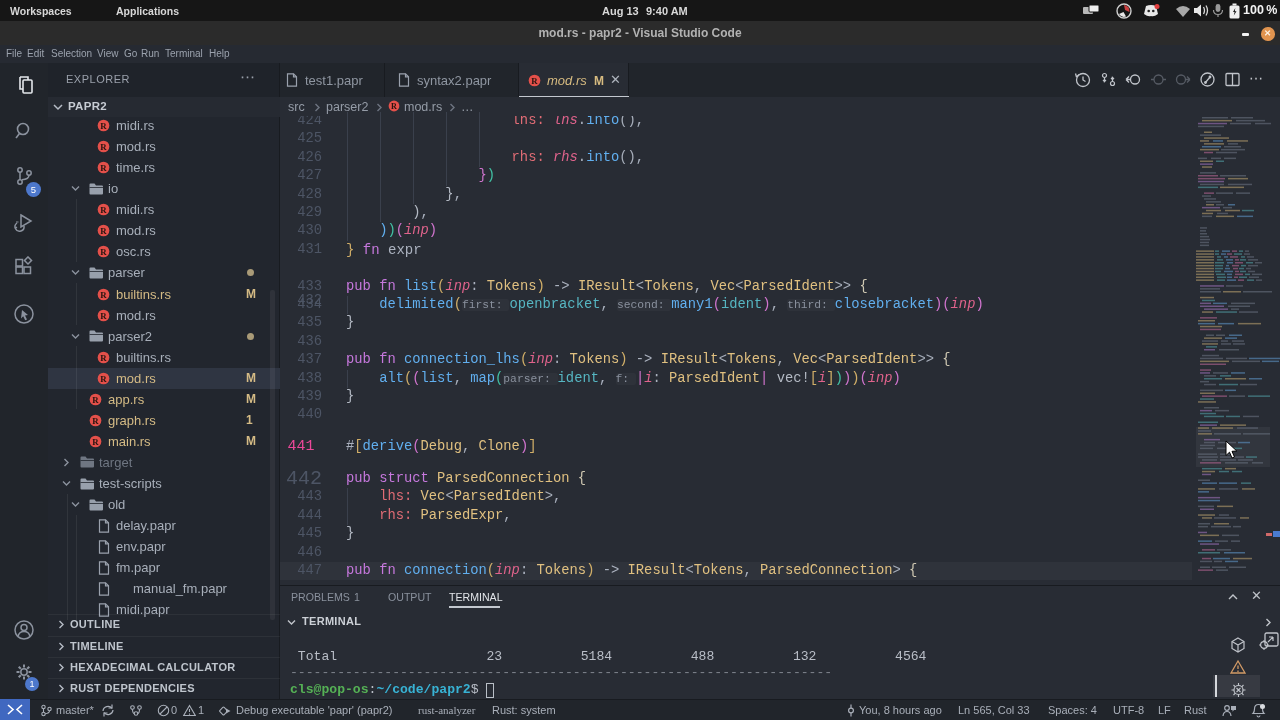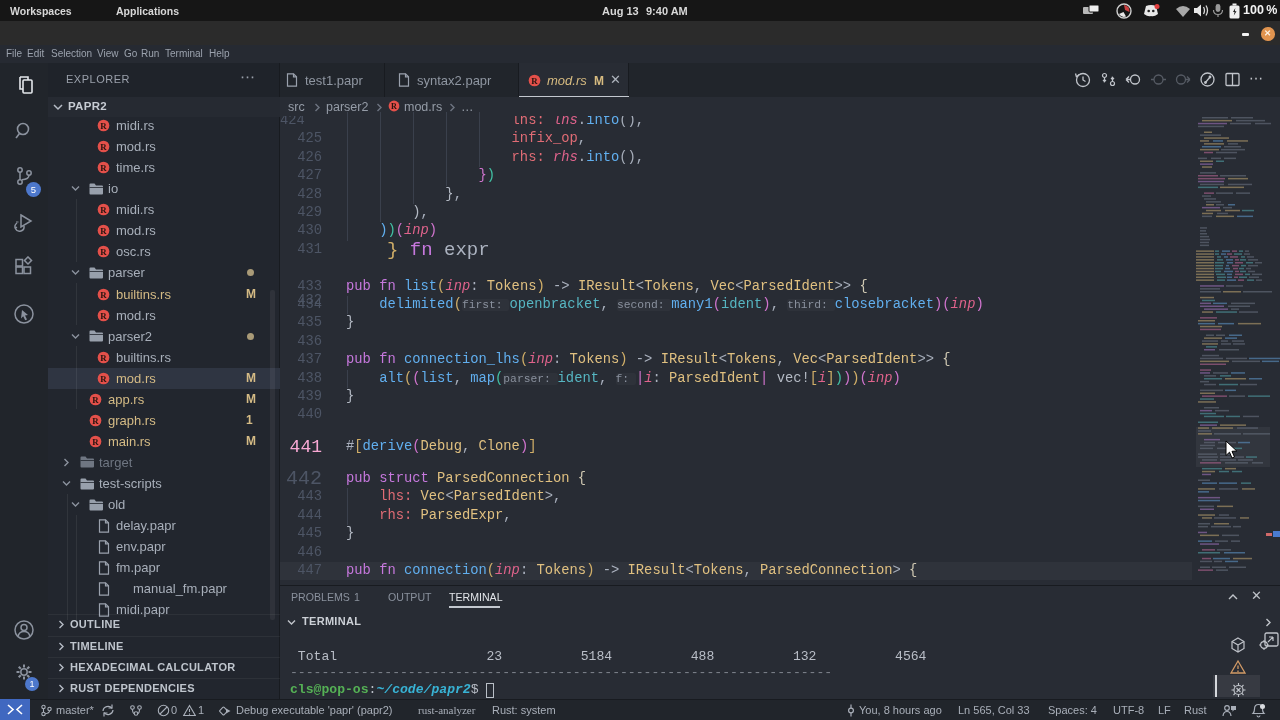--- a/index.html
+++ b/index.html
@@ -38,20 +38,21 @@
 <path d="M1.5 7 q0 4.5 4.5 4.5 q4.5 0 4.5-4.5 M6 11.5 v2.5" stroke="#999" stroke-width="1.2" fill="none"></path>
     </svg>
 <svg class="abs" style="left:1229px;top:3px" width="11" height="16" viewBox="0 0 11 16">
 <rect x="3.5" y="0.5" width="4" height="2" fill="#efefef"></rect>
       <rect x="0.5" y="2.5" width="10" height="13" rx="1.5" fill="#efefef"></rect>
 <path d="M6.3 5 L4 9 h1.6 L4.8 12.5 L7.5 8.2 H5.8 Z" fill="#161616"></path>
     </svg>
 <span class="abs" style="left:1243px;top:3px;font-size:12.5px;font-weight:bold;color:#f2f2f2;">100 %</span>
 </div>
 <div class="abs" style="left:0;top:21px;width:1280px;height:24px;background:#2b2b2b;">
+<span class="abs" style="left:0;right:0;text-align:center;top:5px;font-size:12px;font-weight:bold;color:#b2b2b2;">mod.rs - papr2 - Visual Studio Code</span>
 <div class="abs" style="left:1242px;top:12px;width:7px;height:2.5px;background:#f2f2f2;border-radius:1px;"></div>
 <div class="abs" style="left:1261px;top:6px;width:13.5px;height:13.5px;border-radius:50%;background:#e1944f;">
       <span style="position:absolute;left:3.1px;top:0.8px;font-size:8.5px;font-weight:bold;color:#fdf2e3;">✕</span>
     </div>
 </div>
 <div class="abs" style="left:0;top:45px;width:1280px;height:18px;background:#262a32;color:#9ba2ad;">
 <span class="abs" style="left:6px;top:3px;font-size:10px;">File</span>
 <span class="abs" style="left:27px;top:3px;font-size:10px;">Edit</span>
 <span class="abs" style="left:51px;top:3px;font-size:10px;">Selection</span>
 <span class="abs" style="left:97px;top:3px;font-size:10px;">View</span>
@@ -361,52 +362,51 @@
 <div class="abs" style="left:280px;top:562.0px;width:912px;height:18.4px;background:rgba(255,255,255,0.035);"></div>
 <div class="abs" style="left:346.5px;top:112px;width:1px;height:129px;background:#3a404c;"></div>
 <div class="abs" style="left:379.6px;top:112px;width:1px;height:110px;background:#3a404c;"></div>
 <div class="abs" style="left:412.7px;top:112px;width:1px;height:92px;background:#3a404c;"></div>
 <div class="abs" style="left:445.7px;top:112px;width:1px;height:74px;background:#3a404c;"></div>
 <div class="abs" style="left:478.8px;top:112px;width:1px;height:55px;background:#3a404c;"></div>
 <div class="abs" style="left:346.5px;top:296.0px;width:1px;height:18.4px;background:#3a404c;"></div>
 <div class="abs" style="left:346.5px;top:369.6px;width:1px;height:18.4px;background:#3a404c;"></div>
 <div class="abs" style="left:346.5px;top:488.4px;width:1px;height:37px;background:#3a404c;"></div>
 <div class="abs" style="left:280px;top:116px;width:912px;height:469px;overflow:hidden;">
-<pre class="abs" style="left:0px;top:-4.0px;width:42px;text-align:left;font-size:13.8px;line-height:18.4px;color:#4d5565;">424</pre>
+<pre class="abs" style="left:0px;top:-4.0px;width:42px;text-align:right;font-size:13.8px;line-height:18.4px;color:#4d5565;">424</pre>
 <pre class="abs" style="left:66px;top:-4.0px;font-size:13.8px;line-height:18.4px;color:#abb2bf;">&nbsp;&nbsp;&nbsp;&nbsp;&nbsp;&nbsp;&nbsp;&nbsp;&nbsp;&nbsp;&nbsp;&nbsp;&nbsp;&nbsp;&nbsp;&nbsp;&nbsp;&nbsp;&nbsp;&nbsp;<span class="" style="color:#e06c75;">lhs:</span><span class="" style="color:#abb2bf;"> </span><span class="" style="color:#e0638c;font-style:italic;">lhs</span><span class="" style="color:#abb2bf;">.</span><span class="" style="color:#61afef;">into</span><span class="" style="color:#a6adb9;">()</span><span class="" style="color:#abb2bf;">,</span></pre>
 <pre class="abs" style="left:0px;top:14.4px;width:42px;text-align:right;font-size:13.8px;line-height:18.4px;color:#4d5565;">425</pre>
-<pre class="abs" style="left:66px;top:14.4px;font-size:13.8px;line-height:18.4px;color:#abb2bf;">&nbsp;&nbsp;&nbsp;&nbsp;&nbsp;&nbsp;&nbsp;&nbsp;&nbsp;&nbsp;&nbsp;&nbsp;&nbsp;&nbsp;&nbsp;&nbsp;&nbsp;&nbsp;&nbsp;&nbsp;<span class="" style="color:#e06c75;">infix_op</span><span class="" style="color:#abb2bf;">,</span></pre>
 <pre class="abs" style="left:0px;top:32.8px;width:42px;text-align:right;font-size:13.8px;line-height:18.4px;color:#4d5565;">426</pre>
 <pre class="abs" style="left:66px;top:32.8px;font-size:13.8px;line-height:18.4px;color:#abb2bf;">&nbsp;&nbsp;&nbsp;&nbsp;&nbsp;&nbsp;&nbsp;&nbsp;&nbsp;&nbsp;&nbsp;&nbsp;&nbsp;&nbsp;&nbsp;&nbsp;&nbsp;&nbsp;&nbsp;&nbsp;<span class="" style="color:#e06c75;">rhs:</span><span class="" style="color:#abb2bf;"> </span><span class="" style="color:#e0638c;font-style:italic;">rhs</span><span class="" style="color:#abb2bf;">.</span><span class="" style="color:#61afef;">into</span><span class="" style="color:#a6adb9;">()</span><span class="" style="color:#abb2bf;">,</span></pre>
 <pre class="abs" style="left:0px;top:51.2px;width:42px;text-align:right;font-size:13.8px;line-height:18.4px;color:#4d5565;">427</pre>
 <pre class="abs" style="left:66px;top:51.2px;font-size:13.8px;line-height:18.4px;color:#abb2bf;">&nbsp;&nbsp;&nbsp;&nbsp;&nbsp;&nbsp;&nbsp;&nbsp;&nbsp;&nbsp;&nbsp;&nbsp;&nbsp;&nbsp;&nbsp;&nbsp;<span class="" style="color:#d074ce;">}</span><span class="" style="color:#41c0a3;">)</span></pre>
 <pre class="abs" style="left:0px;top:69.6px;width:42px;text-align:right;font-size:13.8px;line-height:18.4px;color:#4d5565;">428</pre>
 <pre class="abs" style="left:66px;top:69.6px;font-size:13.8px;line-height:18.4px;color:#abb2bf;">&nbsp;&nbsp;&nbsp;&nbsp;&nbsp;&nbsp;&nbsp;&nbsp;&nbsp;&nbsp;&nbsp;&nbsp;<span class="" style="color:#b4bac4;">}</span><span class="" style="color:#abb2bf;">,</span></pre>
 <pre class="abs" style="left:0px;top:88.0px;width:42px;text-align:right;font-size:13.8px;line-height:18.4px;color:#4d5565;">429</pre>
 <pre class="abs" style="left:66px;top:88.0px;font-size:13.8px;line-height:18.4px;color:#abb2bf;">&nbsp;&nbsp;&nbsp;&nbsp;&nbsp;&nbsp;&nbsp;&nbsp;<span class="" style="color:#b4bac4;">)</span><span class="" style="color:#abb2bf;">,</span></pre>
 <pre class="abs" style="left:0px;top:106.4px;width:42px;text-align:right;font-size:13.8px;line-height:18.4px;color:#4d5565;">430</pre>
 <pre class="abs" style="left:66px;top:106.4px;font-size:13.8px;line-height:18.4px;color:#abb2bf;">&nbsp;&nbsp;&nbsp;&nbsp;<span class="" style="color:#61afef;">)</span><span class="" style="color:#41c0a3;">)</span><span class="" style="color:#d074ce;">(</span><span class="" style="color:#e0638c;font-style:italic;">inp</span><span class="" style="color:#d074ce;">)</span></pre>
 <pre class="abs" style="left:0px;top:124.8px;width:42px;text-align:right;font-size:13.8px;line-height:18.4px;color:#4d5565;">431</pre>
-<pre class="abs" style="left:66px;top:124.8px;font-size:19px;line-height:18.4px;color:#abb2bf;margin-left:41px;"><span class="" style="color:#d0ae68;">}</span><span class="" style="color:#abb2bf;"> </span><span class="" style="color:#c678dd;">fn</span><span class="" style="color:#abb2bf;"> expr</span></pre>
+<pre class="abs" style="left:66px;top:124.8px;font-size:14px;line-height:18.4px;color:#abb2bf;"><span class="" style="color:#d0ae68;">}</span><span class="" style="color:#abb2bf;"> </span><span class="" style="color:#c678dd;">fn</span><span class="" style="color:#abb2bf;"> expr</span></pre>
 <pre class="abs" style="left:0px;top:143.2px;width:42px;text-align:right;font-size:13.8px;line-height:18.4px;color:#4d5565;margin-top:33px;">432</pre>
 <pre class="abs" style="left:0px;top:161.6px;width:42px;text-align:right;font-size:13.8px;line-height:18.4px;color:#4d5565;">433</pre>
 <pre class="abs" style="left:66px;top:161.6px;font-size:13.8px;line-height:18.4px;color:#abb2bf;"><span class="" style="color:#c678dd;">pub</span><span class="" style="color:#abb2bf;"> </span><span class="" style="color:#c678dd;">fn</span><span class="" style="color:#abb2bf;"> </span><span class="" style="color:#61afef;">list</span><span class="" style="color:#d0ae68;">(</span><span class="" style="color:#e0638c;font-style:italic;">inp</span><span class="" style="color:#abb2bf;">:</span><span class="" style="color:#abb2bf;"> </span><span class="" style="color:#e0c080;">Tokens</span><span class="" style="color:#d0ae68;">)</span><span class="" style="color:#abb2bf;"> -&gt;</span><span class="" style="color:#abb2bf;"> </span><span class="" style="color:#e0c080;">IResult</span><span class="" style="color:#a6adb9;">&lt;</span><span class="" style="color:#e0c080;">Tokens</span><span class="" style="color:#abb2bf;">,</span><span class="" style="color:#abb2bf;"> </span><span class="" style="color:#e0c080;">Vec</span><span class="" style="color:#a6adb9;">&lt;</span><span class="" style="color:#e0c080;">ParsedIdent</span><span class="" style="color:#a6adb9;">&gt;&gt;</span><span class="" style="color:#abb2bf;"> </span><span class="" style="color:#cfc8b2;">{</span></pre>
 <pre class="abs" style="left:0px;top:180.0px;width:42px;text-align:right;font-size:13.8px;line-height:18.4px;color:#4d5565;">434</pre>
 <pre class="abs" style="left:66px;top:180.0px;font-size:13.8px;line-height:18.4px;color:#abb2bf;">&nbsp;&nbsp;&nbsp;&nbsp;<span class="" style="color:#61afef;">delimited</span><span class="" style="color:#d0ae68;">(</span><span class="hint" style="color:#8a919e;">first:&nbsp;</span><span class="" style="color:#56b6c2;">openbracket</span><span class="" style="color:#abb2bf;">,</span><span class="" style="color:#abb2bf;"> </span><span class="hint" style="color:#8a919e;">second:&nbsp;</span><span class="" style="color:#61afef;">many1</span><span class="" style="color:#d074ce;">(</span><span class="" style="color:#56b6c2;">ident</span><span class="" style="color:#d074ce;">)</span><span class="" style="color:#abb2bf;">,</span><span class="" style="color:#abb2bf;"> </span><span class="hint" style="color:#8a919e;">third:&nbsp;</span><span class="" style="color:#61afef;">closebracket</span><span class="" style="color:#d074ce;">)</span><span class="" style="color:#d074ce;">(</span><span class="" style="color:#e0638c;font-style:italic;">inp</span><span class="" style="color:#d074ce;">)</span></pre>
 <pre class="abs" style="left:0px;top:198.4px;width:42px;text-align:right;font-size:13.8px;line-height:18.4px;color:#4d5565;">435</pre>
 <pre class="abs" style="left:66px;top:198.4px;font-size:13.8px;line-height:18.4px;color:#abb2bf;"><span class="" style="color:#b4bac4;">}</span></pre>
 <pre class="abs" style="left:0px;top:216.8px;width:42px;text-align:right;font-size:13.8px;line-height:18.4px;color:#4d5565;">436</pre>
 <pre class="abs" style="left:0px;top:235.2px;width:42px;text-align:right;font-size:13.8px;line-height:18.4px;color:#4d5565;">437</pre>
 <pre class="abs" style="left:66px;top:235.2px;font-size:13.8px;line-height:18.4px;color:#abb2bf;"><span class="" style="color:#c678dd;">pub</span><span class="" style="color:#abb2bf;"> </span><span class="" style="color:#c678dd;">fn</span><span class="" style="color:#abb2bf;"> </span><span class="" style="color:#61afef;">connection_lhs</span><span class="" style="color:#d0ae68;">(</span><span class="" style="color:#e0638c;font-style:italic;">inp</span><span class="" style="color:#abb2bf;">:</span><span class="" style="color:#abb2bf;"> </span><span class="" style="color:#e0c080;">Tokens</span><span class="" style="color:#d0ae68;">)</span><span class="" style="color:#abb2bf;"> -&gt;</span><span class="" style="color:#abb2bf;"> </span><span class="" style="color:#e0c080;">IResult</span><span class="" style="color:#a6adb9;">&lt;</span><span class="" style="color:#e0c080;">Tokens</span><span class="" style="color:#abb2bf;">,</span><span class="" style="color:#abb2bf;"> </span><span class="" style="color:#e0c080;">Vec</span><span class="" style="color:#a6adb9;">&lt;</span><span class="" style="color:#e0c080;">ParsedIdent</span><span class="" style="color:#a6adb9;">&gt;&gt;</span><span class="" style="color:#abb2bf;"> </span><span class="" style="color:#cfc8b2;">{</span></pre>
 <pre class="abs" style="left:0px;top:253.6px;width:42px;text-align:right;font-size:13.8px;line-height:18.4px;color:#4d5565;">438</pre>
 <pre class="abs" style="left:66px;top:253.6px;font-size:13.8px;line-height:18.4px;color:#abb2bf;">&nbsp;&nbsp;&nbsp;&nbsp;<span class="" style="color:#61afef;">alt</span><span class="" style="color:#d0ae68;">(</span><span class="" style="color:#d074ce;">(</span><span class="" style="color:#61afef;">list</span><span class="" style="color:#abb2bf;">,</span><span class="" style="color:#abb2bf;"> </span><span class="" style="color:#61afef;">map</span><span class="" style="color:#41c0a3;">(</span><span class="hint" style="color:#8a919e;">parser:&nbsp;</span><span class="" style="color:#56b6c2;">ident</span><span class="" style="color:#abb2bf;">,</span><span class="" style="color:#abb2bf;"> </span><span class="hint" style="color:#8a919e;">f:&nbsp;</span><span class="" style="color:#d074ce;">|</span><span class="" style="color:#e0638c;font-style:italic;">i</span><span class="" style="color:#abb2bf;">:</span><span class="" style="color:#abb2bf;"> </span><span class="" style="color:#e0c080;">ParsedIdent</span><span class="" style="color:#d074ce;">|</span><span class="" style="color:#abb2bf;"> </span><span class="" style="color:#b4bac4;">vec!</span><span class="" style="color:#d0ae68;">[</span><span class="" style="color:#e0638c;font-style:italic;">i</span><span class="" style="color:#d0ae68;">]</span><span class="" style="color:#41c0a3;">)</span><span class="" style="color:#d074ce;">)</span><span class="" style="color:#d0ae68;">)</span><span class="" style="color:#d074ce;">(</span><span class="" style="color:#e0638c;font-style:italic;">inp</span><span class="" style="color:#d074ce;">)</span></pre>
 <pre class="abs" style="left:0px;top:272.0px;width:42px;text-align:right;font-size:13.8px;line-height:18.4px;color:#4d5565;">439</pre>
 <pre class="abs" style="left:66px;top:272.0px;font-size:13.8px;line-height:18.4px;color:#abb2bf;"><span class="" style="color:#b4bac4;">}</span></pre>
 <pre class="abs" style="left:0px;top:290.4px;width:42px;text-align:right;font-size:13.8px;line-height:18.4px;color:#4d5565;">440</pre>
-<pre class="abs" style="left:0px;top:322.2px;width:42px;text-align:right;font-size:18px;line-height:18.4px;color:#f9a8d4;">441</pre>
+<pre class="abs" style="left:0px;top:322.2px;width:42px;text-align:center;font-size:15px;line-height:18.4px;color:#ec4899;">441</pre>
 <pre class="abs" style="left:66px;top:322.2px;font-size:13.8px;line-height:18.4px;color:#abb2bf;"><span class="" style="color:#abb2bf;">#</span><span class="" style="color:#d0ae68;">[</span><span class="" style="color:#61afef;">derive</span><span class="" style="color:#d074ce;">(</span><span class="" style="color:#e0c080;">Debug</span><span class="" style="color:#abb2bf;">,</span><span class="" style="color:#abb2bf;"> </span><span class="" style="color:#e0c080;">Clone</span><span class="" style="color:#d074ce;">)</span><span class="" style="color:#d0ae68;">]</span></pre>
 <pre class="abs" style="left:0px;top:354.0px;width:42px;text-align:right;font-size:20px;line-height:18.4px;color:#4d5565;">442</pre>
 <pre class="abs" style="left:66px;top:354.0px;font-size:13.8px;line-height:18.4px;color:#abb2bf;"><span class="" style="color:#c678dd;">pub</span><span class="" style="color:#abb2bf;"> </span><span class="" style="color:#c678dd;">struct</span><span class="" style="color:#abb2bf;"> </span><span class="" style="color:#e0c080;">ParsedConnection</span><span class="" style="color:#abb2bf;"> </span><span class="" style="color:#cfc8b2;">{</span></pre>
 <pre class="abs" style="left:0px;top:372.4px;width:42px;text-align:right;font-size:13.8px;line-height:18.4px;color:#4d5565;">443</pre>
 <pre class="abs" style="left:66px;top:372.4px;font-size:13.8px;line-height:18.4px;color:#abb2bf;">&nbsp;&nbsp;&nbsp;&nbsp;<span class="" style="color:#e06c75;">lhs:</span><span class="" style="color:#abb2bf;"> </span><span class="" style="color:#e0c080;">Vec</span><span class="" style="color:#a6adb9;">&lt;</span><span class="" style="color:#e0c080;">ParsedIdent</span><span class="" style="color:#a6adb9;">&gt;</span><span class="" style="color:#abb2bf;">,</span></pre>
 <pre class="abs" style="left:0px;top:390.8px;width:42px;text-align:right;font-size:13.8px;line-height:18.4px;color:#4d5565;">444</pre>
 <pre class="abs" style="left:66px;top:390.8px;font-size:13.8px;line-height:18.4px;color:#abb2bf;">&nbsp;&nbsp;&nbsp;&nbsp;<span class="" style="color:#e06c75;">rhs:</span><span class="" style="color:#abb2bf;"> </span><span class="" style="color:#e0c080;">ParsedExpr</span><span class="" style="color:#abb2bf;">,</span></pre>
 <pre class="abs" style="left:0px;top:409.2px;width:42px;text-align:right;font-size:13.8px;line-height:18.4px;color:#4d5565;">445</pre>
 <pre class="abs" style="left:66px;top:409.2px;font-size:13.8px;line-height:18.4px;color:#abb2bf;"><span class="" style="color:#b4bac4;">}</span></pre>
 <pre class="abs" style="left:0px;top:427.6px;width:42px;text-align:right;font-size:13.8px;line-height:18.4px;color:#4d5565;">446</pre>
@@ -719,21 +719,21 @@
 <span class="abs" style="left:1251px;top:588px;font-size:13px;color:#c0c4ca;">✕</span>
 <svg class="abs" style="left:286px;top:617px" width="11" height="11" viewBox="0 0 11 11">
     <path d="M2 3.5 l3.5 3.5 3.5-3.5" fill="none" stroke="#c0c4ca" stroke-width="1.4"></path>
   </svg>
 <span class="abs" style="left:302px;top:615px;font-size:11px;font-weight:bold;color:#ccd0d6;letter-spacing:0.3px;">TERMINAL</span>
 <svg class="abs" style="left:1263px;top:617px" width="11" height="11" viewBox="0 0 11 11">
     <path d="M3.5 2 l3.5 3.5 -3.5 3.5" fill="none" stroke="#c0c4ca" stroke-width="1.4"></path>
   </svg>
 <pre class="abs" style="left:290px;top:649px;font-size:13.1px;line-height:16.4px;color:#b9bec7;">&nbsp;Total&nbsp;&nbsp;&nbsp;&nbsp;&nbsp;&nbsp;&nbsp;&nbsp;&nbsp;&nbsp;&nbsp;&nbsp;&nbsp;&nbsp;&nbsp;&nbsp;&nbsp;&nbsp;&nbsp;23&nbsp;&nbsp;&nbsp;&nbsp;&nbsp;&nbsp;&nbsp;&nbsp;&nbsp;&nbsp;5184&nbsp;&nbsp;&nbsp;&nbsp;&nbsp;&nbsp;&nbsp;&nbsp;&nbsp;&nbsp;488&nbsp;&nbsp;&nbsp;&nbsp;&nbsp;&nbsp;&nbsp;&nbsp;&nbsp;&nbsp;132&nbsp;&nbsp;&nbsp;&nbsp;&nbsp;&nbsp;&nbsp;&nbsp;&nbsp;&nbsp;4564</pre>
 <pre class="abs" style="left:290px;top:665.4px;font-size:13.1px;line-height:16.4px;color:#7f848d;">---------------------------------------------------------------------</pre>
-<pre class="abs" style="left:290px;top:681.8px;font-size:13.1px;line-height:16.4px;"><span style="color:#55b155;font-weight:bold;">cls@pop-os</span><span style="color:#b9bec7;">:</span><span style="color:#38b2d4;font-weight:bold;font-style:italic;">~/code/papr2</span><span style="color:#b9bec7;">$ </span></pre>
+<pre class="abs" style="left:290px;top:681.8px;font-size:13.1px;line-height:16.4px;"><span style="color:#55b155;font-weight:bold;">cls@pop-os</span><span style="color:#b9bec7;">:</span><span style="color:#38b2d4;font-weight:bold;">~/code/papr2</span><span style="color:#b9bec7;">$ </span></pre>
 <div class="abs" style="left:486px;top:683px;width:8px;height:15px;border:1px solid #b9bfc7;"></div>
 <div class="abs" style="left:1213px;top:675px;width:47px;height:22px;background:rgba(255,255,255,0.07);"></div>
 <div class="abs" style="left:1215px;top:675px;width:2px;height:22px;background:#d5d8dc;"></div>
 <svg class="abs" style="left:1230px;top:637px" width="16" height="16" viewBox="0 0 16 16">
     <path d="M8 1 L14 4.5 V11.5 L8 15 L2 11.5 V4.5 Z" fill="none" stroke="#c0c4ca" stroke-width="1.2"></path>
     <path d="M8 8 L14 4.5 M8 8 V15 M8 8 L2 4.5" stroke="#c0c4ca" stroke-width="1.2" fill="none"></path>
   </svg>
 <svg class="abs" style="left:1230px;top:659px" width="16" height="16" viewBox="0 0 16 16">
     <path d="M8 2 L15 14 H1 Z" fill="none" stroke="#d19a66" stroke-width="1.3"></path>
     <path d="M8 6.5 v3.5 M8 11.5 v1.5" stroke="#d19a66" stroke-width="1.3"></path>

